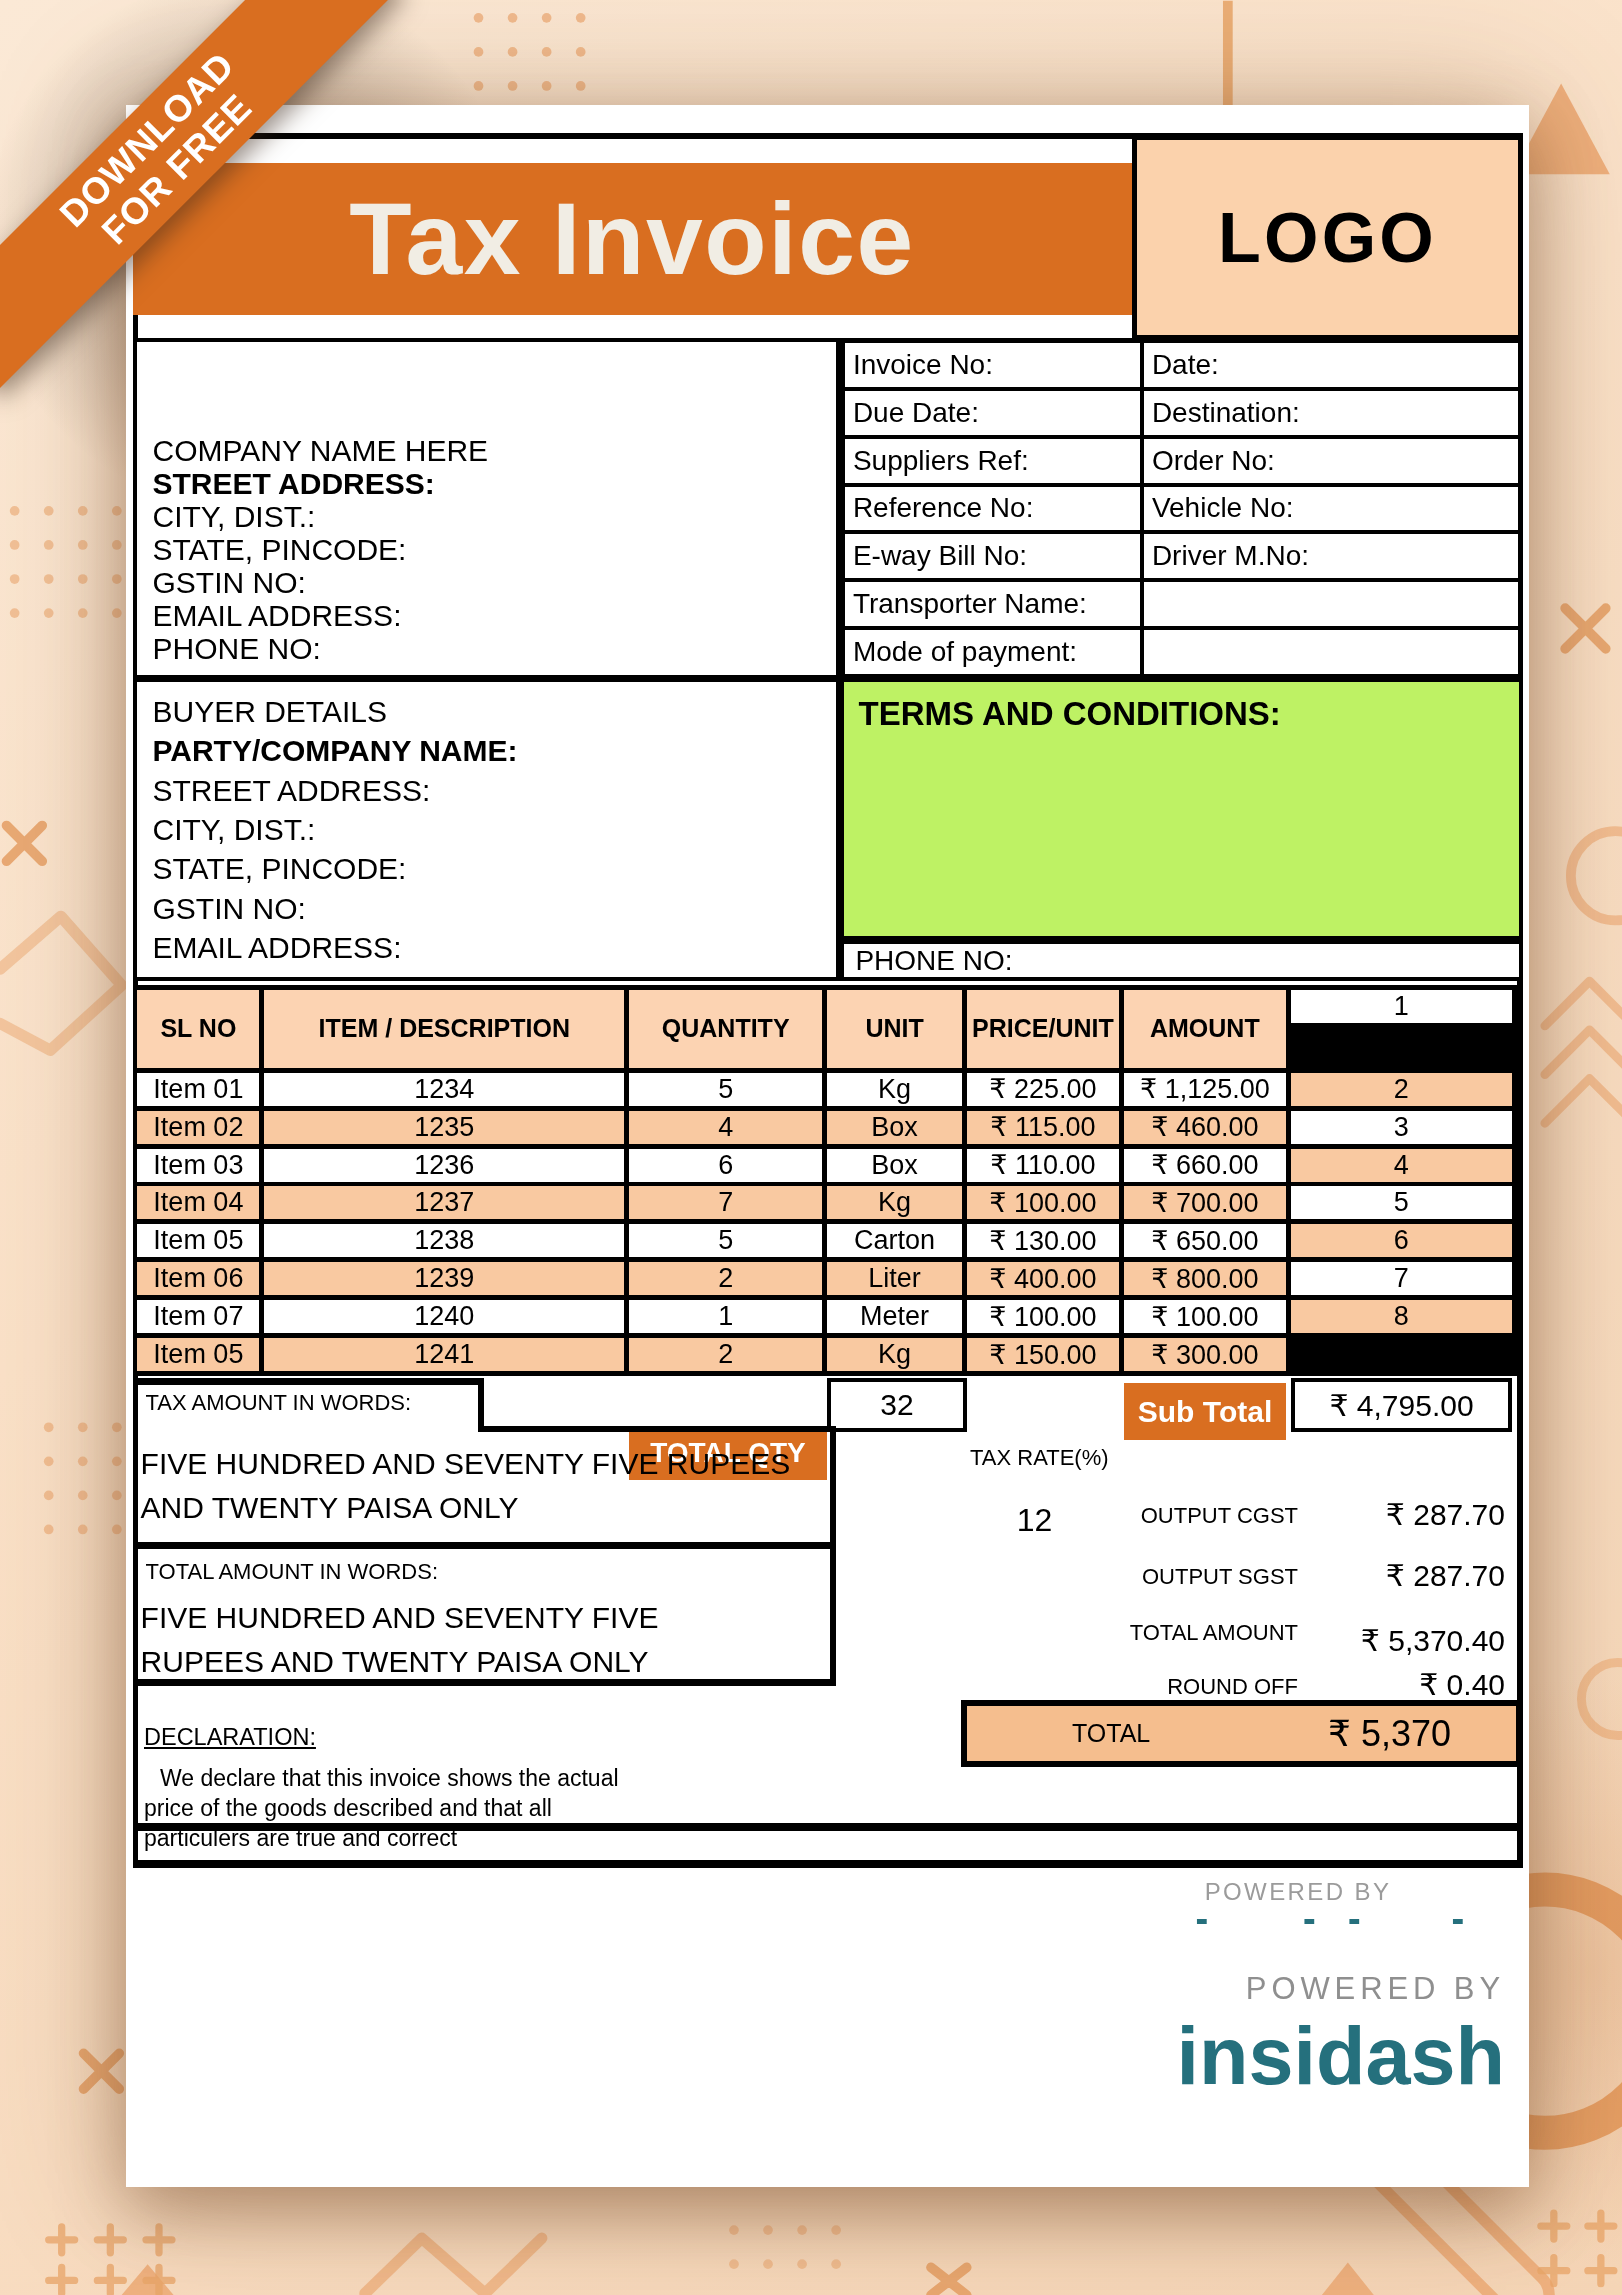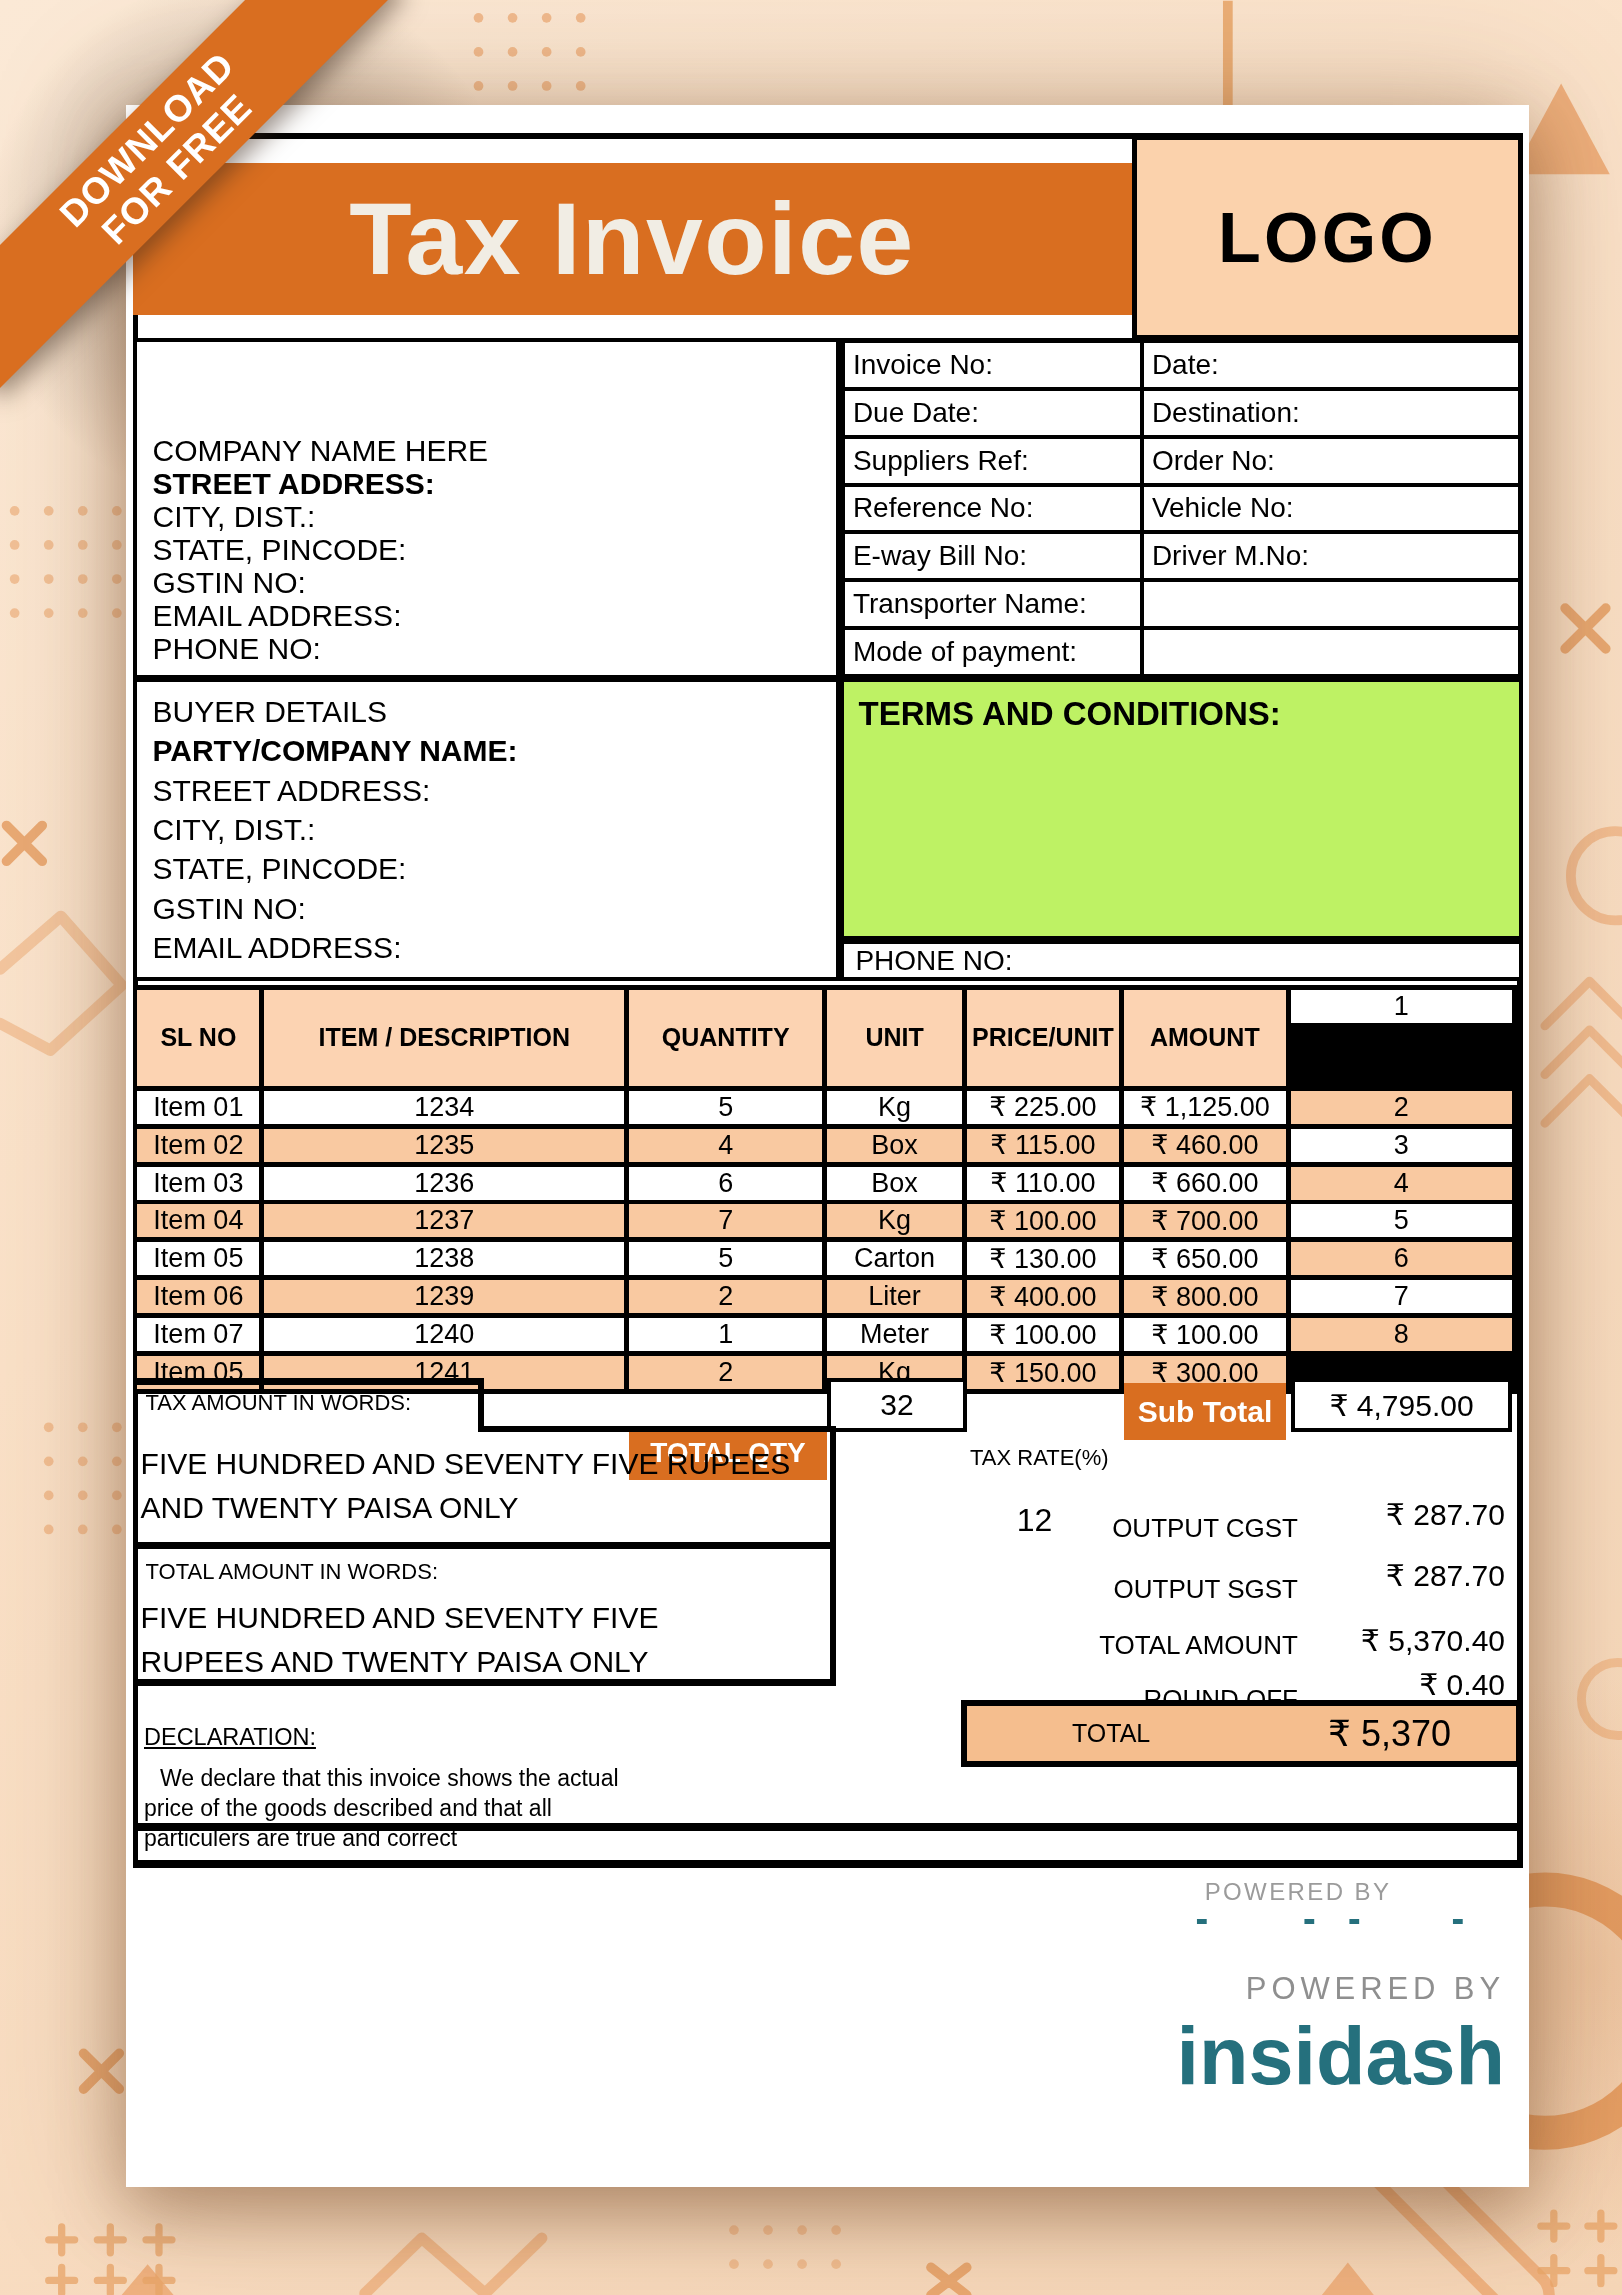--- a/index.html
+++ b/index.html
@@ -30,29 +30,29 @@
   .addr{display:flex;flex-direction:column;justify-content:space-around;padding:9.7px 16px;}
   .addr div{font-size:30px;line-height:1.1;}
   .addr .bold{font-weight:bold;}
   .metagrid{position:absolute;display:grid;grid-template-columns:295px 1fr;grid-auto-rows:1fr;
     background:#000;gap:4px;padding:4.9px;box-sizing:border-box;}
   .metagrid div{background:#fff;display:flex;align-items:center;padding-left:8px;font-size:28px;}
   .terms{background:#bef264;border:4.9px solid #000;padding:13px 14.6px;font-weight:bold;font-size:33px;}
   .itemsgrid{position:absolute;display:grid;
     grid-template-columns:122px 360px 193px 135px 152px 162px 221px;
     background:#000;gap:4.9px;padding:4.9px;box-sizing:border-box;}
-  .itemsgrid .th{background:#FCD3B2;height:96px;display:flex;align-items:center;justify-content:center;
+  .itemsgrid .th{background:#FCD3B2;height:78px;display:flex;align-items:center;justify-content:center;
     font-weight:bold;font-size:25px;}
   .itemsgrid .td{background:#fff;height:33px;display:flex;align-items:center;justify-content:center;font-size:27px;}
   .itemsgrid .alt{background:#F9C9A1;}
   .ocell{position:absolute;background:#D96E20;color:#fff;font-weight:bold;display:flex;align-items:center;justify-content:center;box-sizing:border-box;}
   .wcell{position:absolute;background:#fff;border:4.9px solid #000;display:flex;align-items:center;justify-content:center;box-sizing:border-box;}
   .small-label{position:absolute;font-size:22px;}
   .words{position:absolute;font-size:30px;line-height:44px;}
-  .sum-label{position:absolute;font-size:26px;text-align:right;margin-top:10px;}
+  .sum-label{position:absolute;font-size:22px;text-align:right;}
   .sum-value{position:absolute;font-size:30px;text-align:right;}
   .totalbox{position:absolute;background:#F5BE8E;border:6.5px solid #000;display:flex;align-items:center;box-sizing:border-box;}
   .totalbox .l{font-size:25px;margin-left:105px;}
   .totalbox .v{font-size:36px;margin-left:auto;margin-right:65px;}
   .decl-h{position:absolute;font-size:23.5px;text-decoration:underline;}
   .decl-t{position:absolute;font-size:23px;line-height:30px;}
   .pb-small{position:absolute;font-size:24px;color:#9b9b9b;letter-spacing:2.4px;text-align:center;}
   .cliplogo{position:absolute;overflow:hidden;text-align:center;}
   .cliplogo span{display:block;font-size:71px;font-weight:bold;color:#25707D;letter-spacing:1.6px;line-height:71px;margin-top:-1.6px;}
   .bigfoot{position:absolute;text-align:right;}

